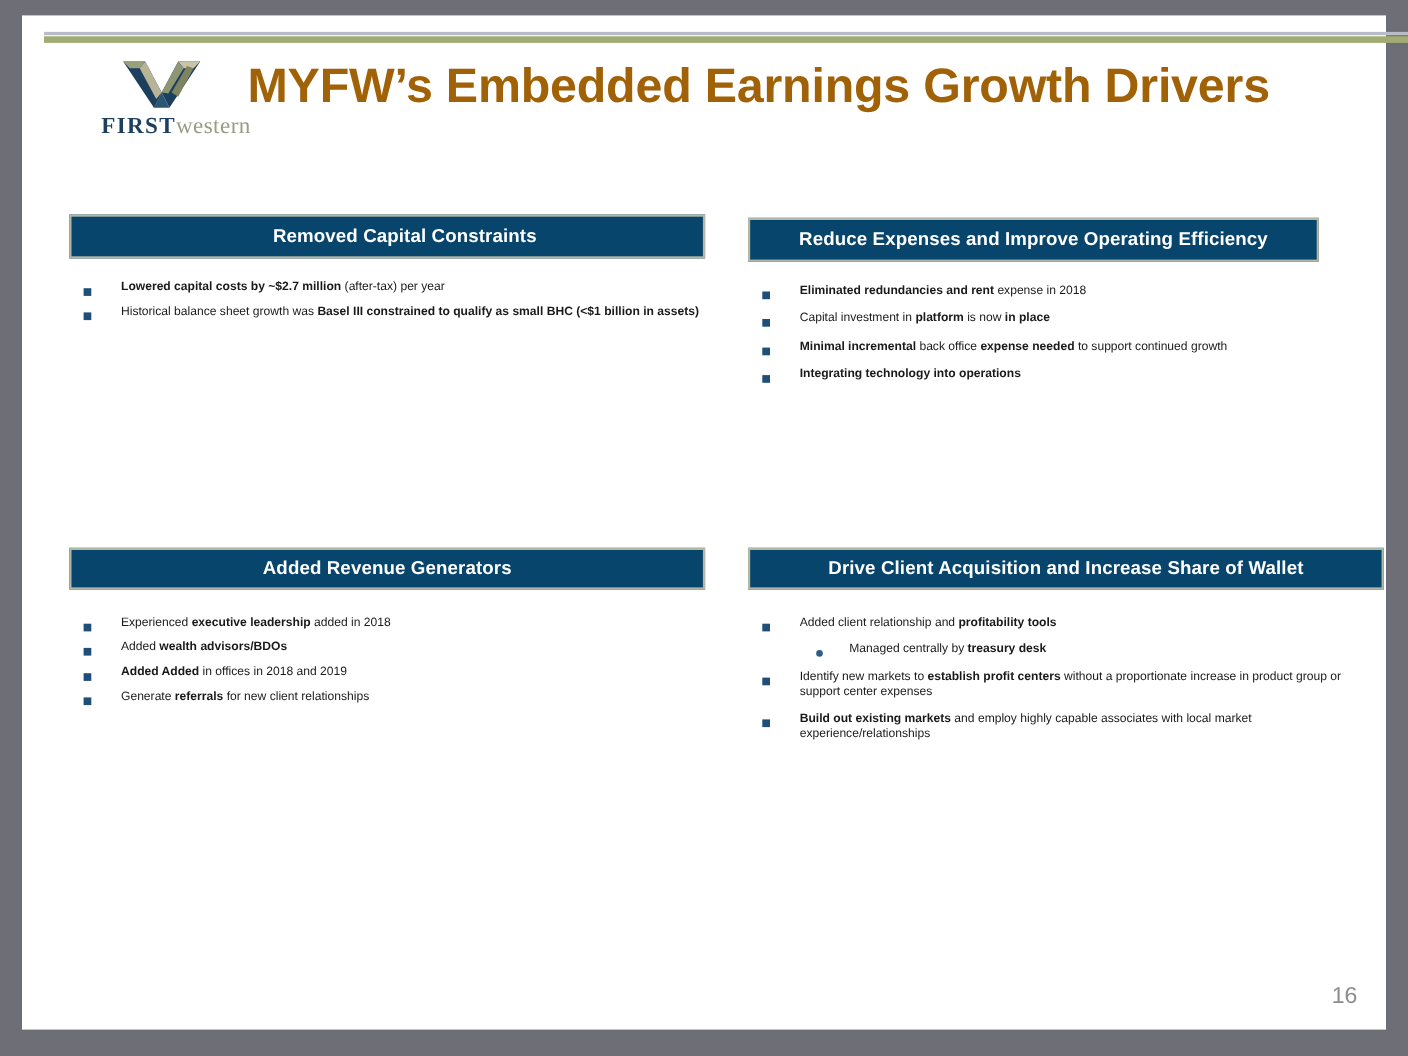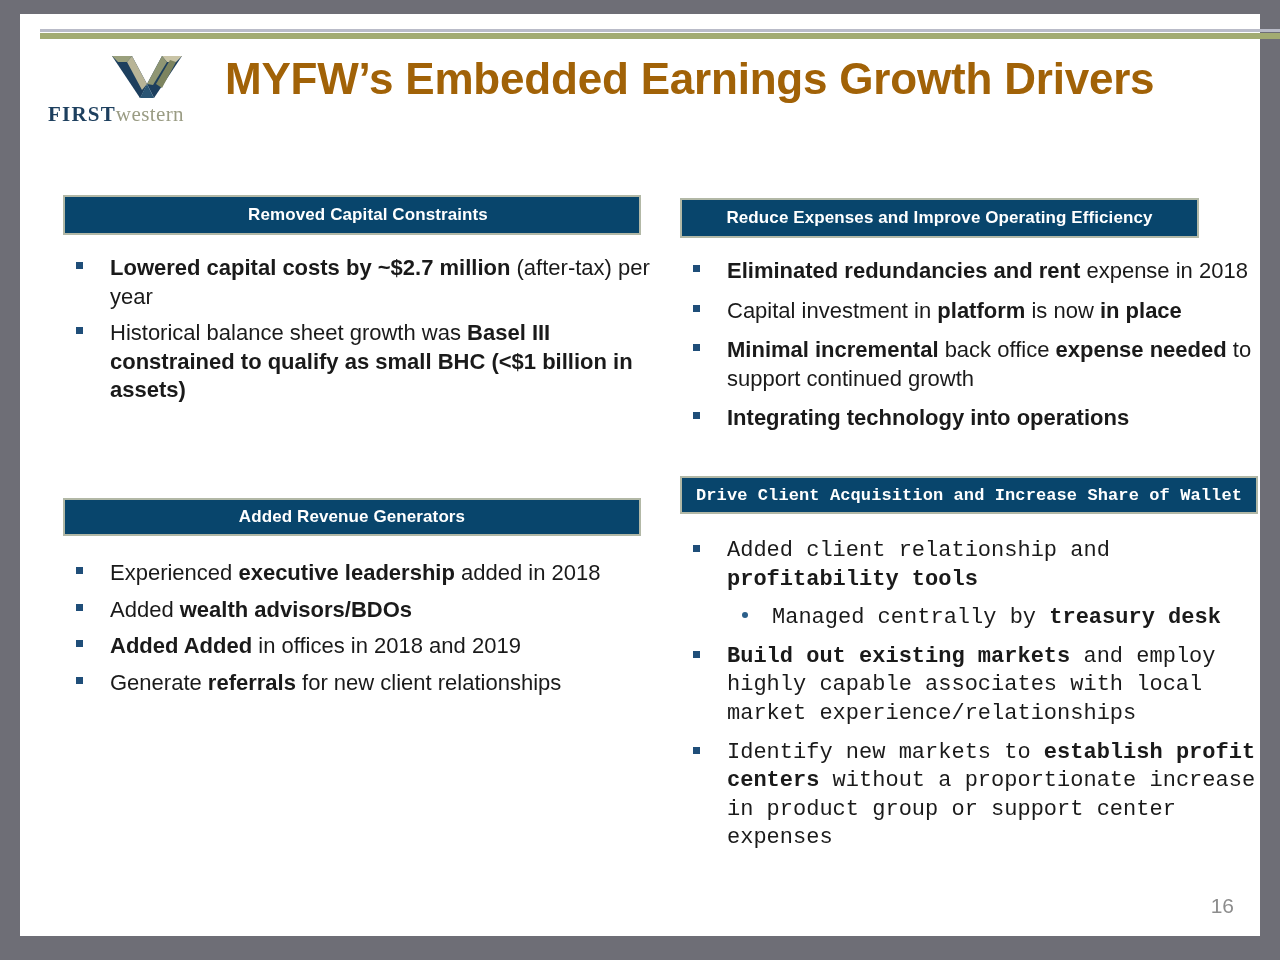--- a/index.html
+++ b/index.html
@@ -62,21 +62,21 @@
     left: 58px;
     top: 0px;
     width: 82px;
     height: 46px;
   }
   #logo-wordmark {
     position: absolute;
     left: 0px;
     top: 48px;
     width: 180px;
-    text-align: left;
+    text-align: right;
     white-space: nowrap;
   }
   .wm-first {
     font-family: "Liberation Serif", serif;
     font-size: 21px;
     font-weight: bold;
     letter-spacing: 1.2px;
     color: #1d3f5e;
   }
   .wm-western {
@@ -117,21 +117,21 @@
   }
 
   .bullet-list {
     margin: 0;
     padding: 0;
     list-style: none;
   }
   .bullet-item {
     position: relative;
     padding-left: 47px;
-    font-size: 22px;
+    font-size: 11px;
     line-height: 1.30;
     color: #1a1a1a;
     margin-bottom: 8px;
   }
   .bullet-item::before {
     content: "";
     position: absolute;
     left: 13px;
     top: 8px;
     width: 7px;
@@ -159,21 +159,21 @@
   #panel-tl .bullet-list  { margin-top: 19px; width: 600px; }
 
   #panel-tr { left: 660px; top: 184px; width: 578px; }
   #panel-tr .panel-header { width: 519px; height: 40px; }
   #panel-tr .bullet-list  { margin-top: 19px; width: 578px; }
 
   #panel-bl { left: 43px;  top: 484px; width: 578px; }
   #panel-bl .panel-header { width: 578px; height: 38px; }
   #panel-bl .bullet-list  { margin-top: 23px; width: 600px; }
 
-  #panel-br { left: 660px; top: 462px; width: 578px; font-family: Liberation Mono, monospace; }
+  #panel-br { left: 660px; top: 484px; width: 578px; }
   #panel-br .panel-header { width: 578px; height: 38px; }
   #panel-br .bullet-list  { margin-top: 23px; width: 578px; }
 
   #panel-tr .bullet-item { margin-bottom: 11px; }
   #panel-br .bullet-item { margin-bottom: 10px; }
 
   #page-number {
     position: absolute;
     right: 26px;
     bottom: 18px;
@@ -235,21 +235,21 @@
           <li class="bullet-item"><b>Added Added</b><span> in offices in 2018 and 2019</span></li>
           <li class="bullet-item"><span>Generate </span><b>referrals</b><span> for new client relationships</span></li>
         </ul>
     </div>
 
     <div class="panel" id="panel-br">
       <div class="panel-header">Drive Client Acquisition and Increase Share of Wallet</div>
       <ul class="bullet-list">
           <li class="bullet-item"><span>Added client relationship and </span><b>profitability tools</b></li>
           <li class="bullet-item sub"><span>Managed centrally by </span><b>treasury desk</b></li>
+          <li class="bullet-item"><span>Identify new markets to </span><b>establish profit centers</b><span> without a proportionate increase in product group or support center expenses</span></li>
           <li class="bullet-item"><b>Build out existing markets</b><span> and employ highly capable associates with local market experience/relationships</span></li>
-          <li class="bullet-item"><span>Identify new markets to </span><b>establish profit centers</b><span> without a proportionate increase in product group or support center expenses</span></li>
         </ul>
     </div>
 
     <div id="page-number">16</div>
 
   </div>
 </div>
 
 </body></html>

